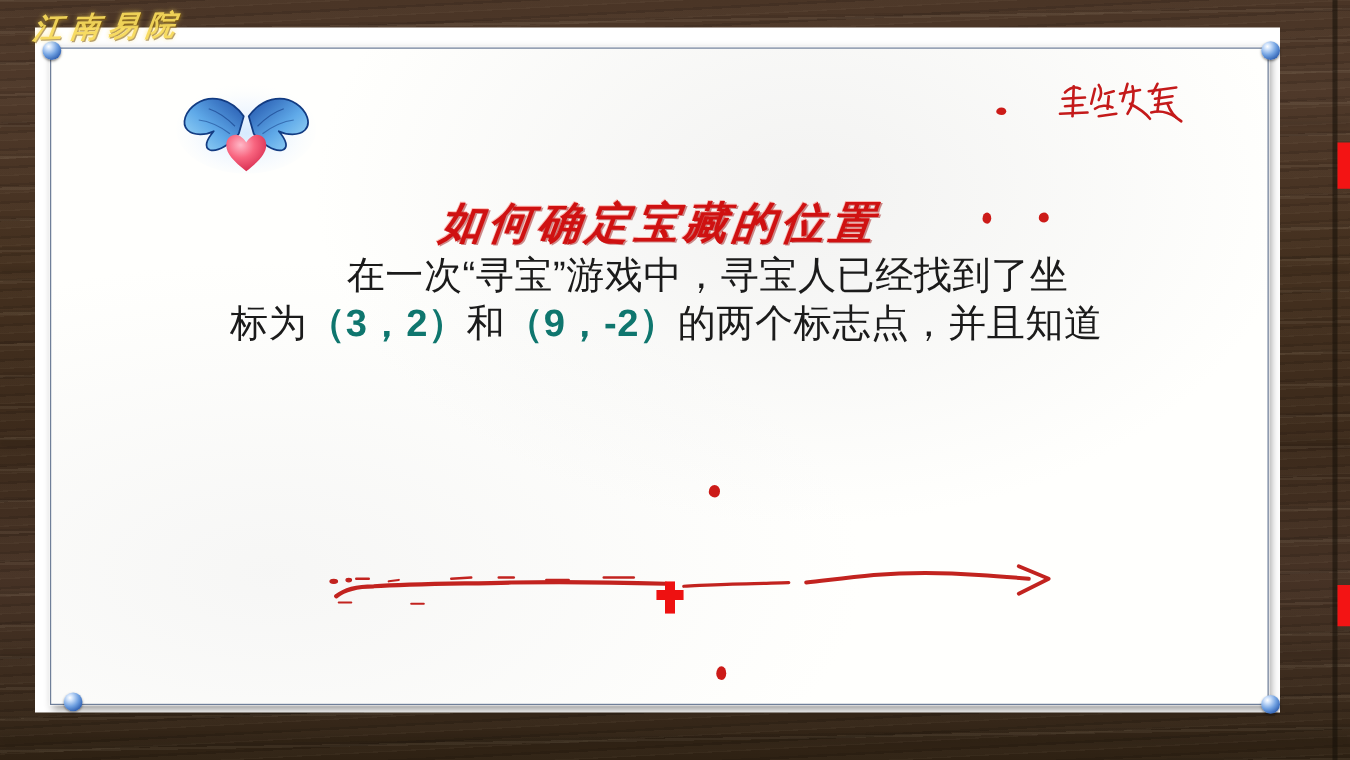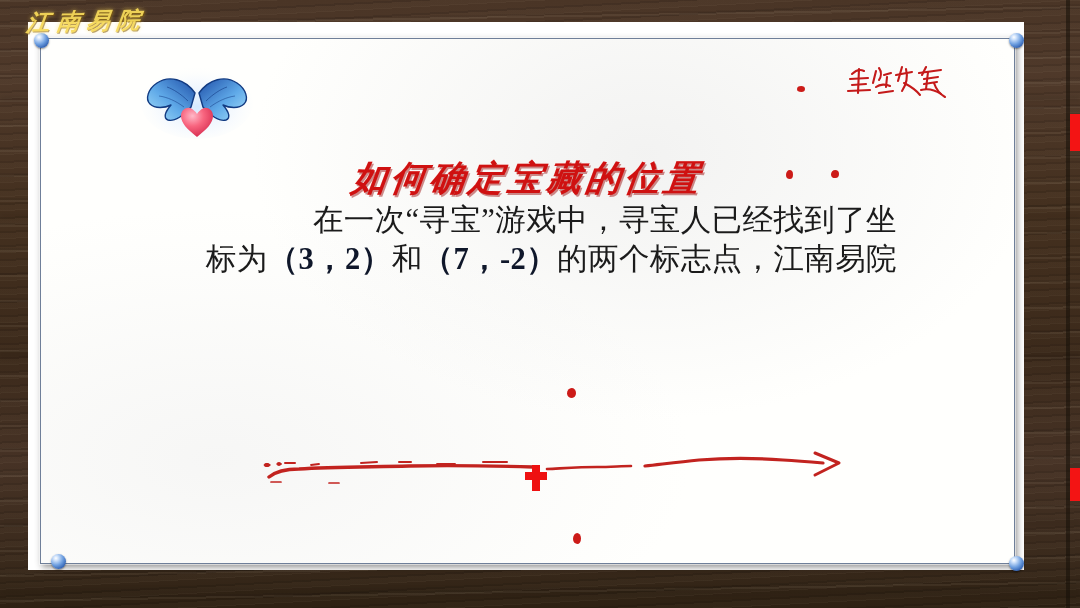--- a/index.html
+++ b/index.html
@@ -146,30 +146,30 @@
     transform: skewX(-7deg);
   }
 
   
   #body {
     position: absolute;
     left: 168px;
     top: 200px;
     width: 728px;
     z-index: 15;
-    font-family: Liberation Serif, serif;
+    font-family: Liberation Sans, sans-serif;
     font-size: 30.5px;
     line-height: 39px;
     color: #1b1b1b;
     letter-spacing: 0.4px;
-    text-align: right;
+    text-align: center;
   }
   #body .indent { display: inline-block; width: 66px; }
   #body .coord {
-    color: #0f172a;
+    color: #0f766e;
     font-weight: 700;
   }
 
   
   #annot-unit {
     position: absolute;
     left: 845px;
     top: 58px;
     width: 120px;
     height: 48px;
@@ -278,21 +278,21 @@
 
     <div id="title">
       <span class="t">如何确定宝藏的位置</span>
     </div>
 
     <div id="body" style="left:128px; top:162px;">
       <div>
         <span class="indent"></span><span>在一次“寻宝”游戏中，寻宝人已经找到了坐</span>
       </div>
       <div>
-        <span>标为</span><span class="coord">（3，2）</span><span>和</span><span class="coord">（7，-2）</span><span>的两个标志点，江南易院</span>
+        <span>标为</span><span class="coord">（3，2）</span><span>和</span><span class="coord">（9，-2）</span><span>的两个标志点，并且知道</span>
       </div>
     </div>
 
     <div id="annot-unit" style="left:805px; top:20px;">
       <svg viewBox="0 0 120 48" width="120" height="48" aria-hidden="true">
         <g stroke="#c41a1a" fill="none" stroke-width="2.1" stroke-linecap="round" stroke-linejoin="round">
 
           <path d="M6 15 C10 11 14 10 18 12"></path>
           <path d="M4 20 L22 19"></path>
           <path d="M13 10 L12 34"></path>

